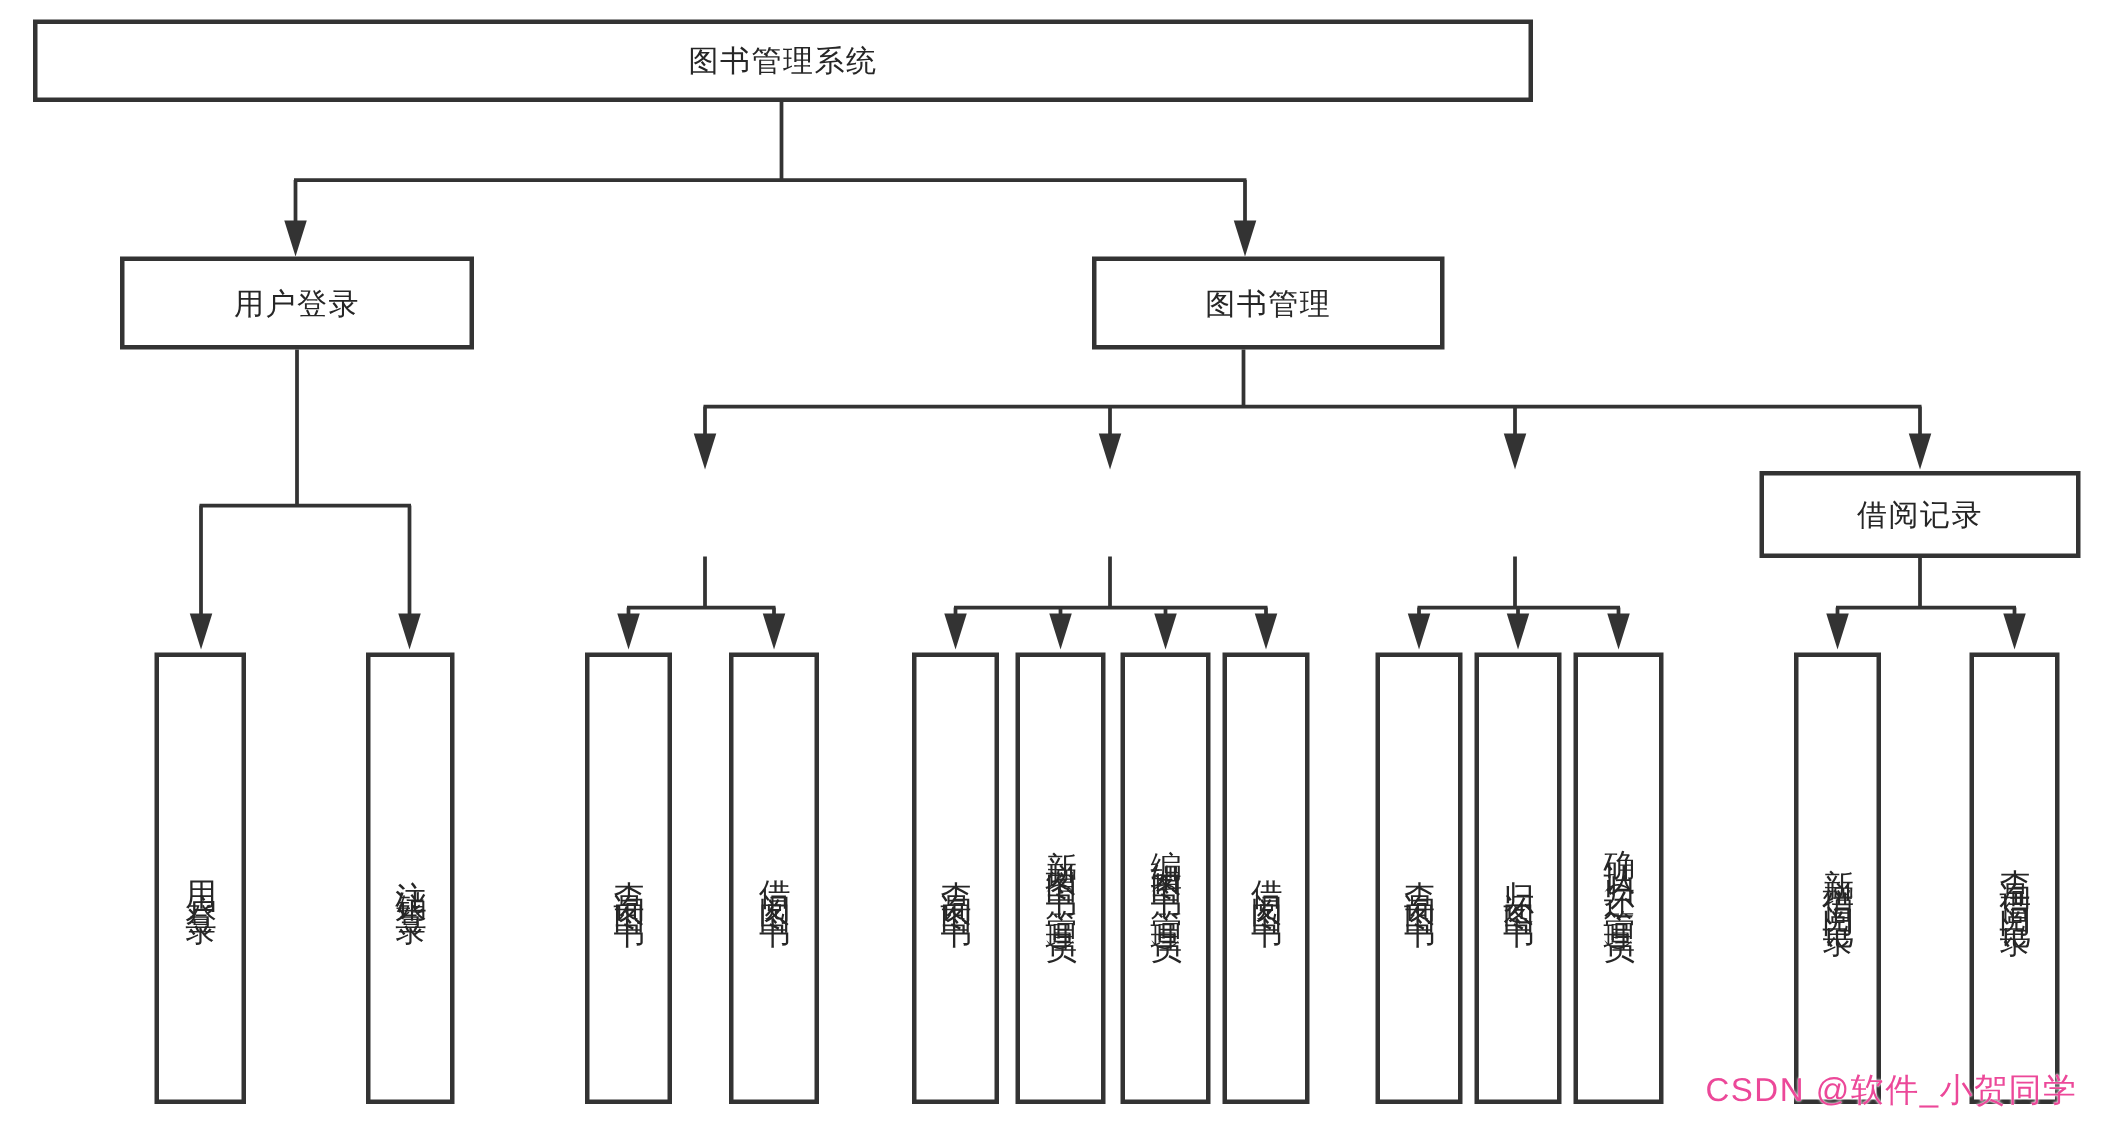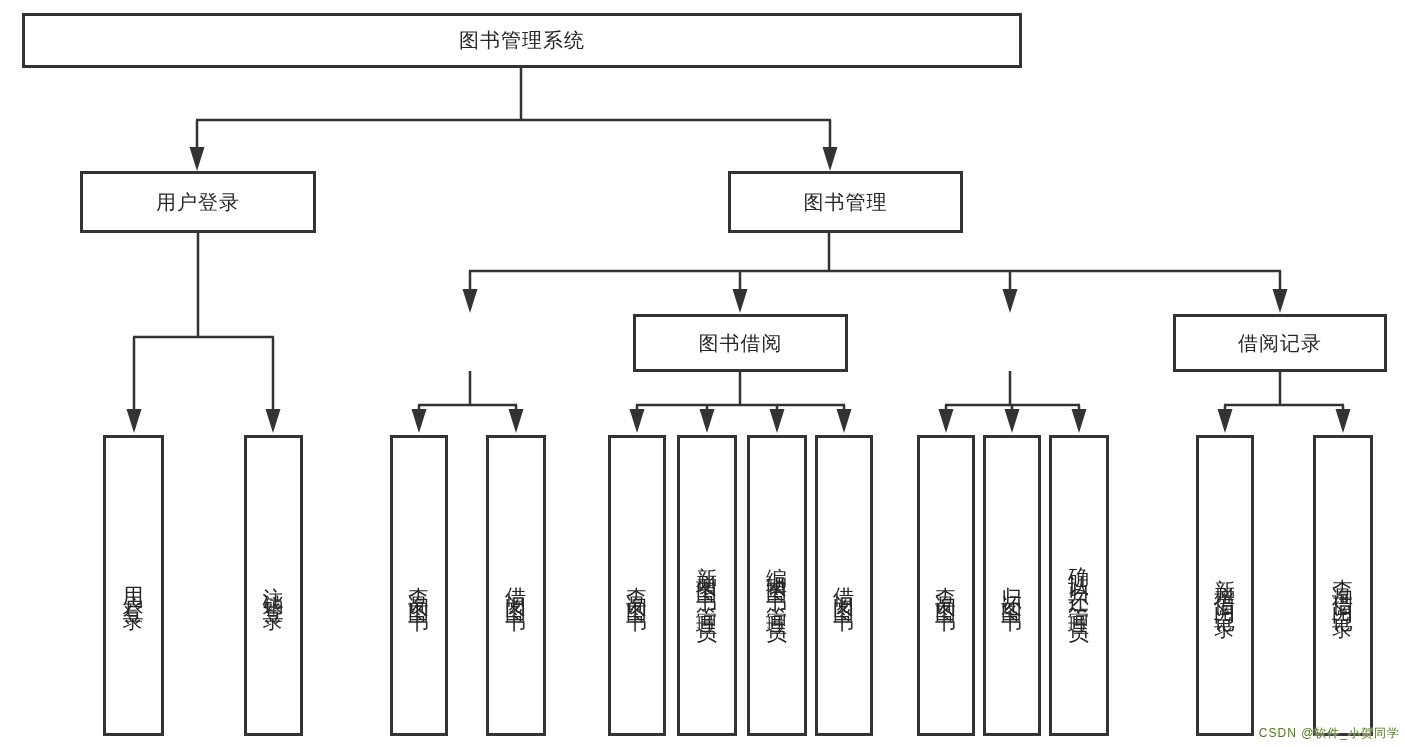--- a/index.html
+++ b/index.html
@@ -40,24 +40,24 @@
   }
   .box-v .vtext {
     writing-mode: vertical-rl;
     text-orientation: mixed;
     letter-spacing: 8px;
     line-height: 1;
     white-space: nowrap;
   }
   .watermark {
     position: absolute;
-    right: 5px;
+    right: 20px;
     bottom: 5px;
-    font-size: 12px;
-    color: #4d7c0f;
+    font-size: 22px;
+    color: #ec4899;
     text-shadow: 0 0 2px #ffffff, 0 0 1px #ffffff;
     letter-spacing: 1px;
     z-index: 20;
   }
 </style>
 </head>
 <body>
 
 <div id="canvas">
 
@@ -98,23 +98,20 @@
     <span>图书管理系统</span>
   </div>
 
   <div class="box box-h" style="left:80px; top:171px; width:236px; height:62px;">
     <span>用户登录</span>
   </div>
   <div class="box box-h" style="left:712px; top:171px; width:235px; height:62px;margin-left:16px;">
     <span>图书管理</span>
   </div>
 
-  <div class="box box-h" style="left:633px; top:314px; width:215px; height:58px;">
-    <span>图书借阅</span>
-  </div>
   <div class="box box-h" style="left:1173px; top:314px; width:214px; height:58px;">
     <span>借阅记录</span>
   </div>
 
   <div class="box box-v" style="left:103px; top:435px; width:61px; height:301px;">
     <span class="vtext">用户登录</span>
   </div>
   <div class="box box-v" style="left:244px; top:435px; width:59px; height:301px;">
     <span class="vtext">注销登录</span>
   </div>

